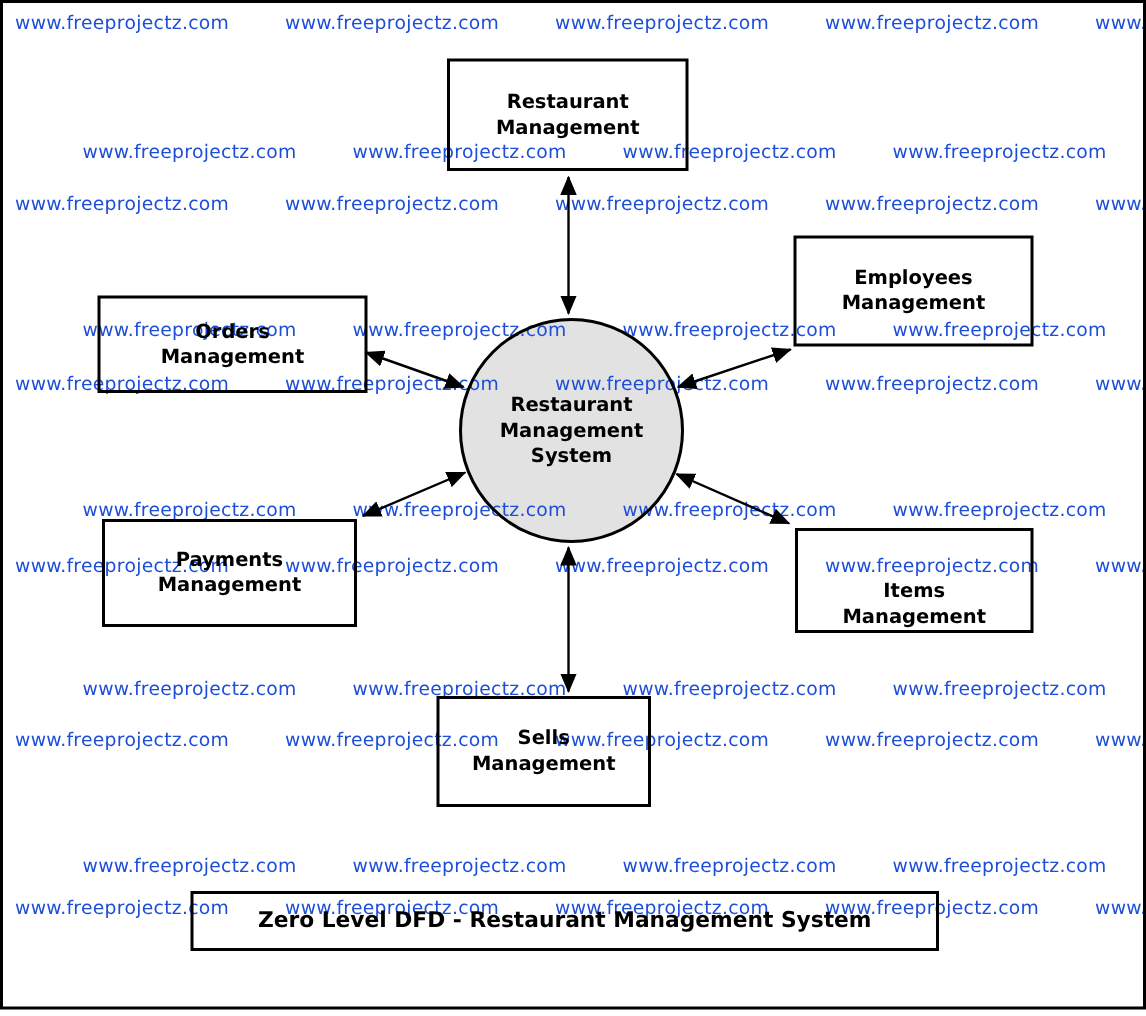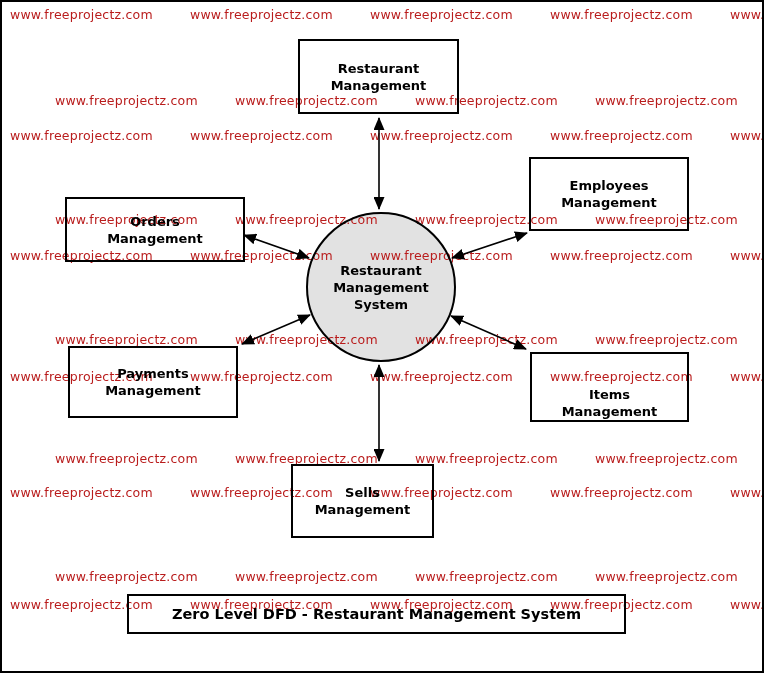--- a/index.html
+++ b/index.html
@@ -33,21 +33,21 @@
   
   .watermarks {
     position: absolute;
     inset: 0;
     z-index: 1;
     pointer-events: none;
   }
   .wm {
     position: absolute;
     font-size: 12.5px;
-    color: #b91c1c;
+    color: #1d4ed8;
     white-space: nowrap;
     letter-spacing: 0.2px;
   }
   
   .arrow-layer {
     position: absolute;
     inset: 0;
     z-index: 2;
     pointer-events: none;
   }

